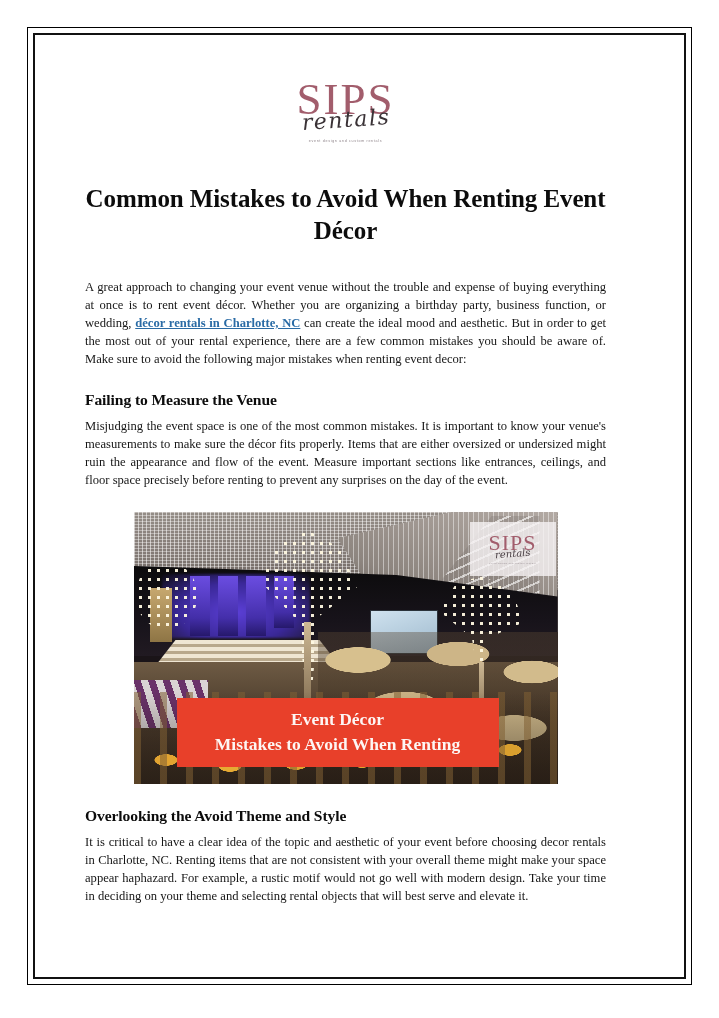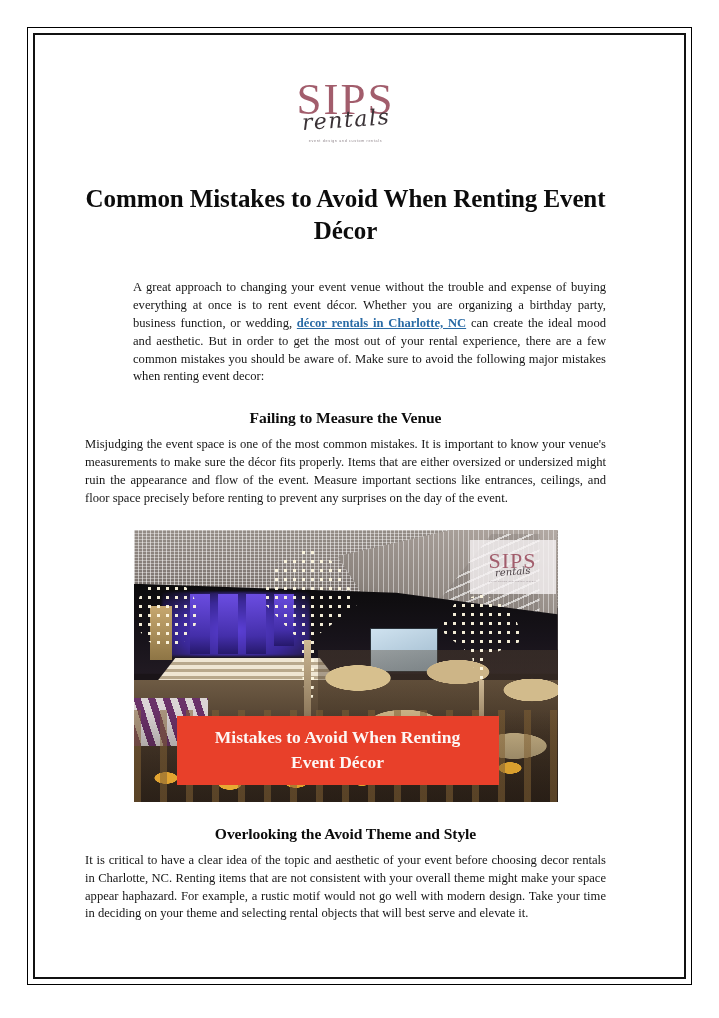--- a/index.html
+++ b/index.html
@@ -110,36 +110,35 @@
 
   
   .body-para {
     font-family: "Liberation Serif", serif;
     font-size: 12.6px;
     line-height: 1.42;
     color: #161616;
     text-align: justify;
     margin: 0;
   }
-  .para-intro { margin-top: 32px; margin-left: 48px; }
+  .para-intro { margin-top: 32px; }
 
   .inline-link {
     color: #2a6ba5;
     font-weight: bold;
     text-decoration: underline;
   }
 
   .section-heading {
     font-family: "Liberation Serif", serif;
     font-weight: bold;
     font-size: 15.6px;
     color: #0c0c0c;
     margin: 23px 0 9px 0;
     letter-spacing: -0.1px;
-    text-align: center;
   }
 
   
   .photo-wrap {
     margin: 22px auto 0 auto;
     width: 424px;
     height: 272px;
     position: relative;
     overflow: hidden;
     background: #1a1418;
@@ -378,21 +377,21 @@
       <div class="ph-chairs"></div>
     </div>
 
     <div class="photo-watermark">
       <div class="wm-sips">SIPS</div>
       <div class="wm-rentals">rentals</div>
       <div class="wm-tagline">event design and custom rentals</div>
     </div>
 
     <div class="photo-banner">
+      <span class="banner-line">Event Décor</span>
       <span class="banner-line">Mistakes to Avoid When Renting</span>
-      <span class="banner-line">Event Décor</span>
     </div>
   </figure>
 
   <h2 class="section-heading">Overlooking the Avoid Theme and Style</h2>
   <p class="body-para">It is critical to have a clear idea of the topic and aesthetic of your event before choosing decor rentals in Charlotte, NC. Renting items that are not consistent with your overall theme might make your space appear haphazard. For example, a rustic motif would not go well with modern design. Take your time in deciding on your theme and selecting rental objects that will best serve and elevate it.</p>
 
 </div>
 
 </body></html>

